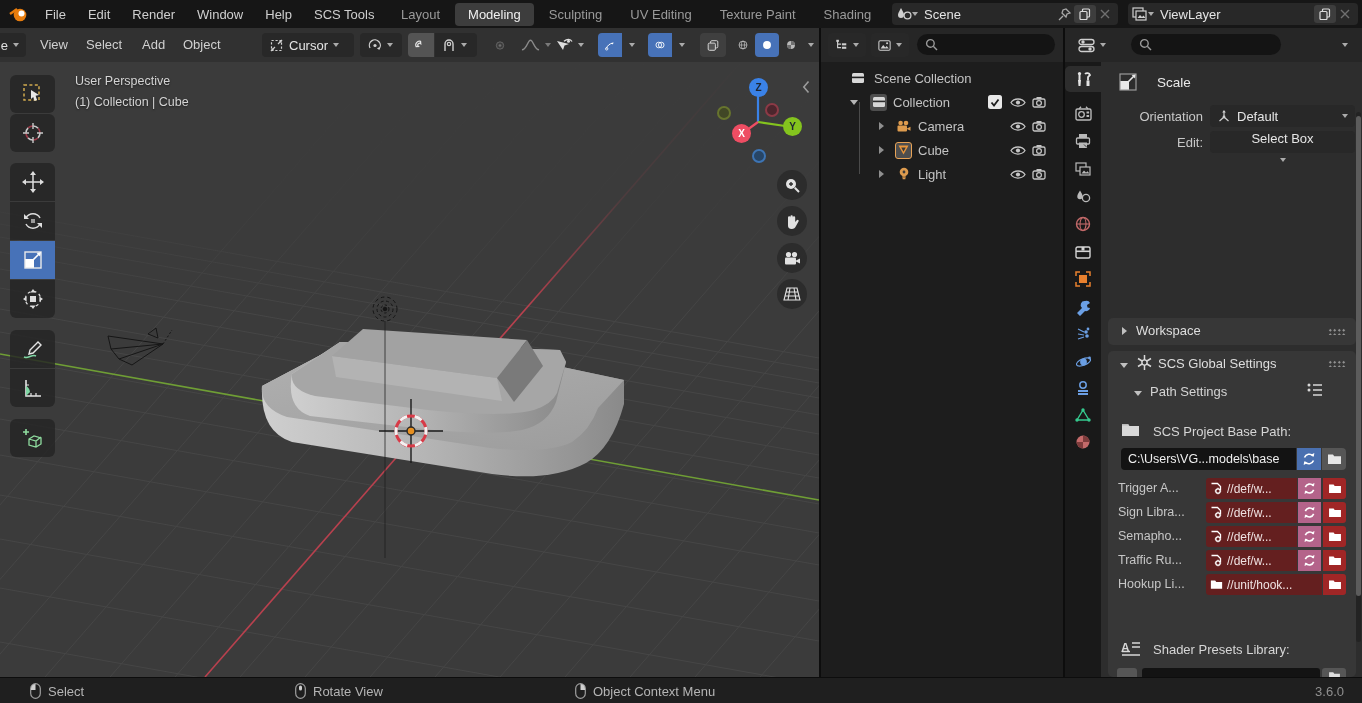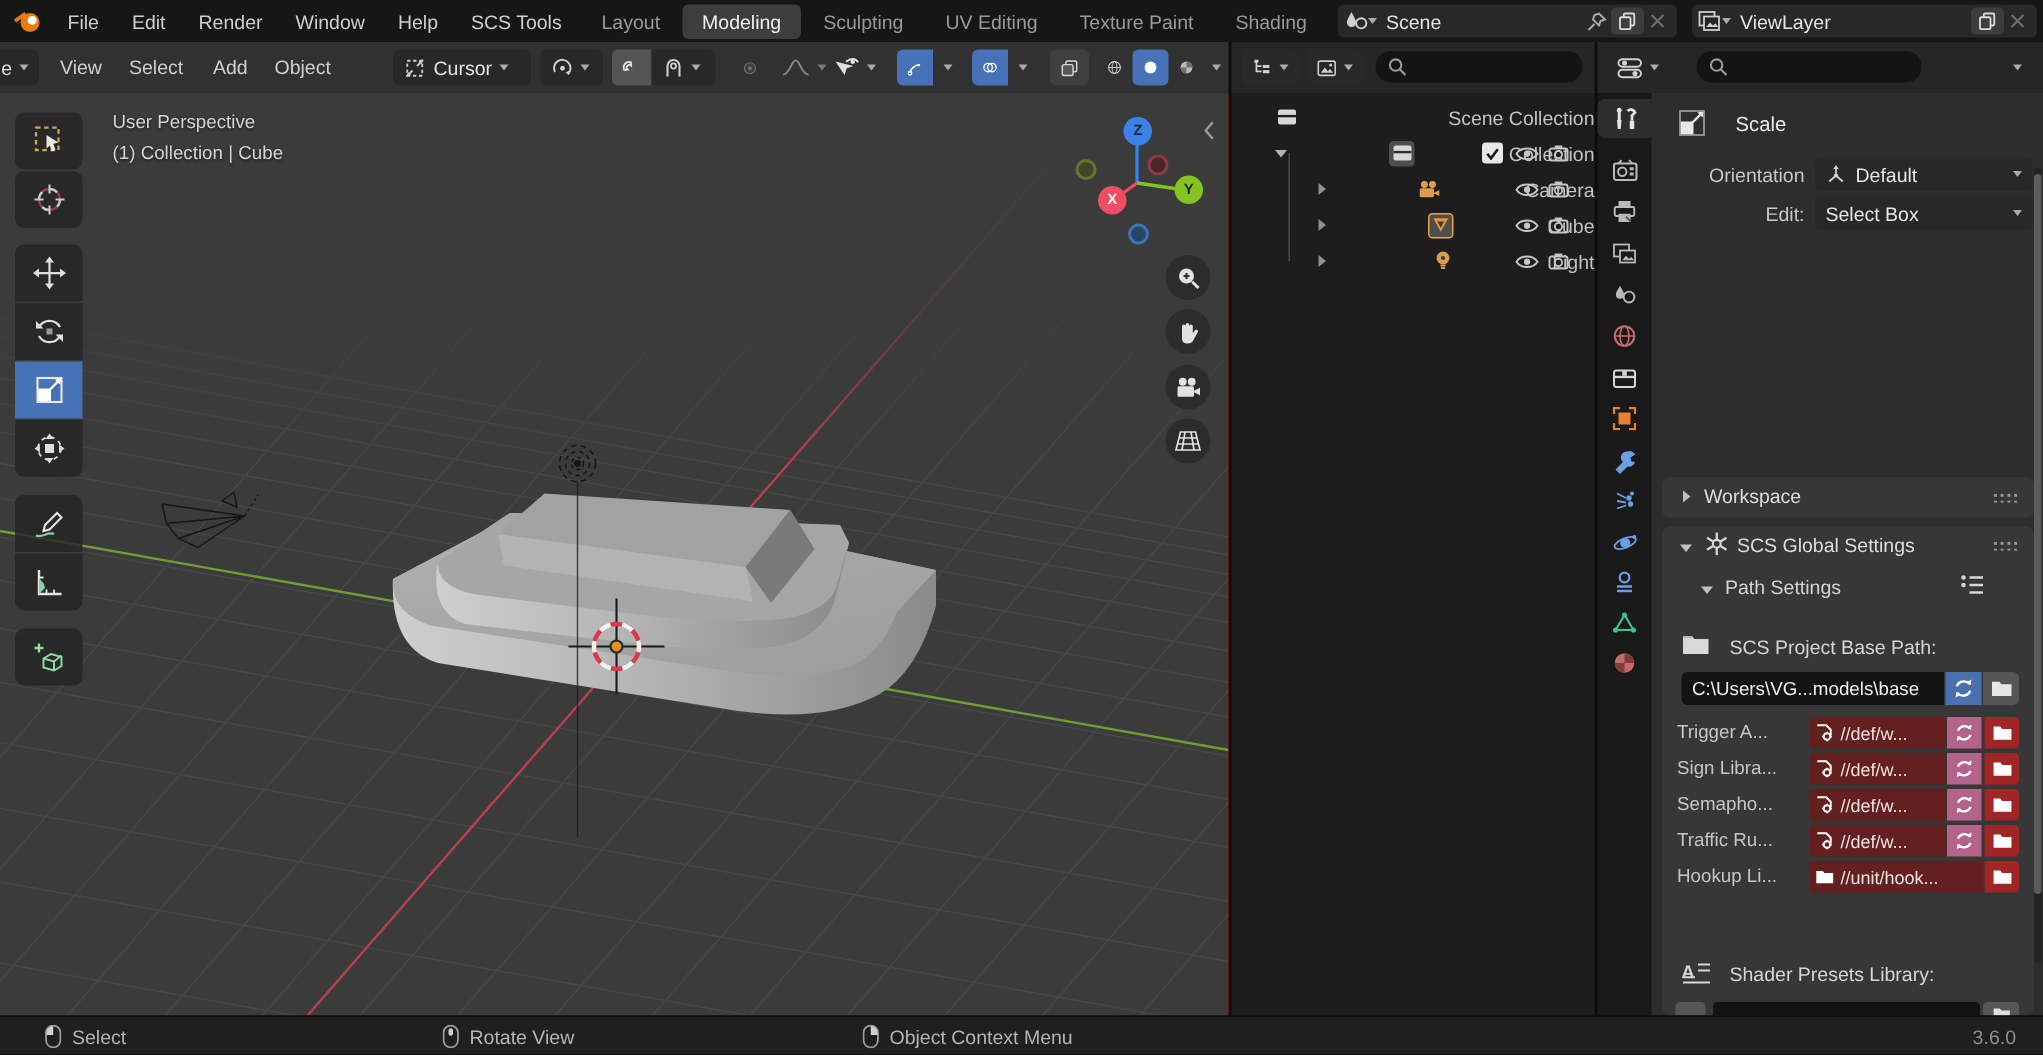--- a/index.html
+++ b/index.html
@@ -36,21 +36,21 @@
   .tool-btn.active{background:#4772b8;}
   .tb-top{border-radius:6px 6px 0 0;}
   .tb-bot{border-radius:0 0 6px 6px;}
   .tb-single{border-radius:6px;}
   .vp-text{position:absolute;color:#d4d4d4;text-shadow:0 1px 2px rgba(0,0,0,.5);font-size:12.5px;}
   .navball{position:absolute;border-radius:50%;display:flex;align-items:center;justify-content:center;
            font-size:10px;font-weight:bold;color:#1d2633;}
   .viewbtn{position:absolute;width:30px;height:30px;border-radius:50%;background:rgba(40,40,40,.78);display:flex;align-items:center;justify-content:center;}
   
   #outliner{position:absolute;left:821px;top:62px;width:242px;height:615px;background:#1d1d1d;}
-  .ol-row{position:absolute;left:0;width:242px;height:24px;display:flex;align-items:center;color:#c3c3c3;justify-content:space-between;}
+  .ol-row{position:absolute;left:0;width:242px;height:24px;display:flex;align-items:center;color:#c3c3c3;}
   .tri-r{width:0;height:0;border-top:4px solid transparent;border-bottom:4px solid transparent;border-left:5px solid #8f8f8f;}
   .tri-d{width:0;height:0;border-left:4px solid transparent;border-right:4px solid transparent;border-top:5px solid #b5b5b5;}
   .ol-ico{width:17px;height:17px;display:flex;align-items:center;justify-content:center;border-radius:3px;}
   .ol-ico.hl{background:#4e4e4e;}
   .ol-check{position:absolute;left:167px;width:14px;height:14px;background:#e8e8e8;border-radius:2.5px;display:flex;align-items:center;justify-content:center;}
   .ol-eye{position:absolute;left:189px;}
   .ol-cam{position:absolute;left:211px;}
   
   #props{position:absolute;left:1065px;top:62px;width:297px;height:615px;background:#191919;}
   #props-tabs{position:absolute;left:0;top:0;width:36px;height:615px;}
@@ -722,21 +722,21 @@
         <svg width="14" height="14" viewBox="0 0 14 14">
             <path d="M7 2v6M7 8L2.5 12M7 8l4.5 4" stroke="#cfcfcf" stroke-width="1.2" fill="none"></path>
             <path d="M7 1l1.8 2.6H5.2z" fill="#cfcfcf"></path>
             <circle cx="7" cy="8" r="1.4" fill="#cfcfcf"></circle>
           </svg>
         <span>Default</span>
           <span class="sp"></span>
           <span class="caret"></span>
       </div>
       <span class="row-lab" style="left:0;top:73px;width:102px;">Edit:</span>
-      <div class="drop" style="left:109px;top:69px;width:145px;">
+      <div class="drop" style="left:109px;top:69px;width:145px;flex-direction:column;">
         <span>Select Box</span>
           <span class="sp"></span>
           <span class="caret"></span>
       </div>
 
 
       <div class="panel" style="top:256px;height:27px;">
         <span class="chev right abs" style="left:14px;top:9px;"></span>
         <span class="abs" style="left:28px;top:5px;color:#dedede;">Workspace</span>
         <span class="grip abs" style="right:10px;top:10px;"></span>

